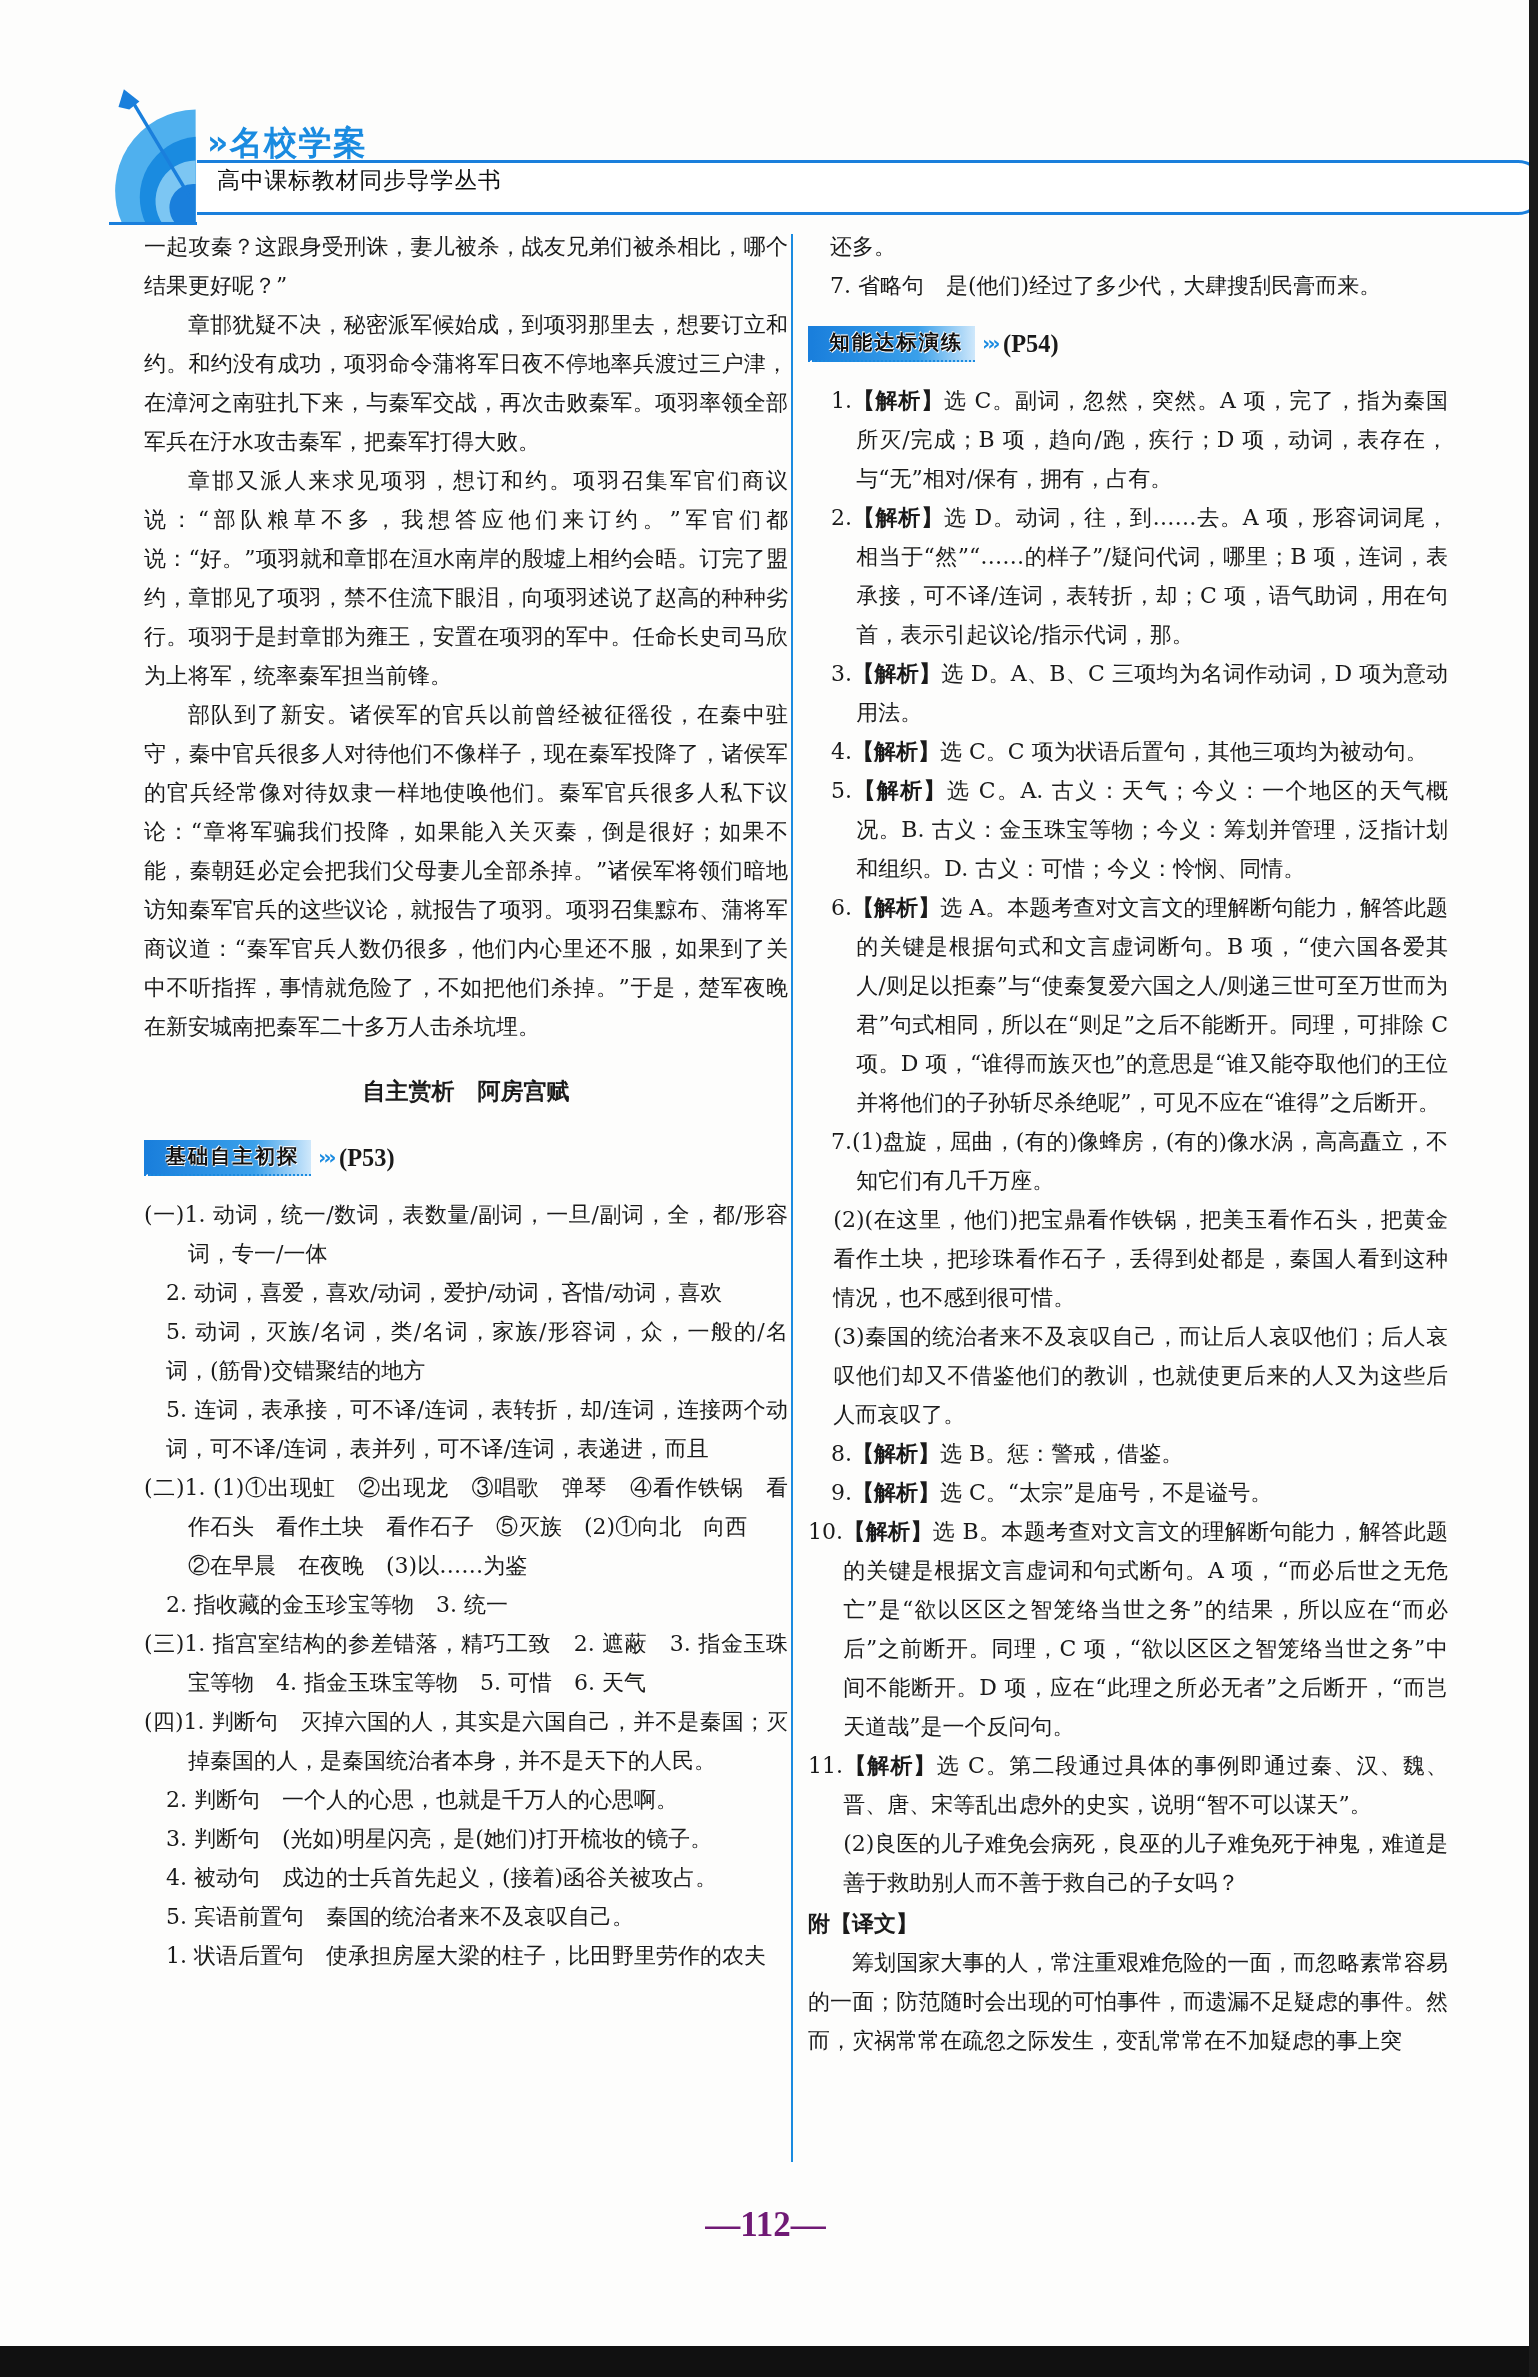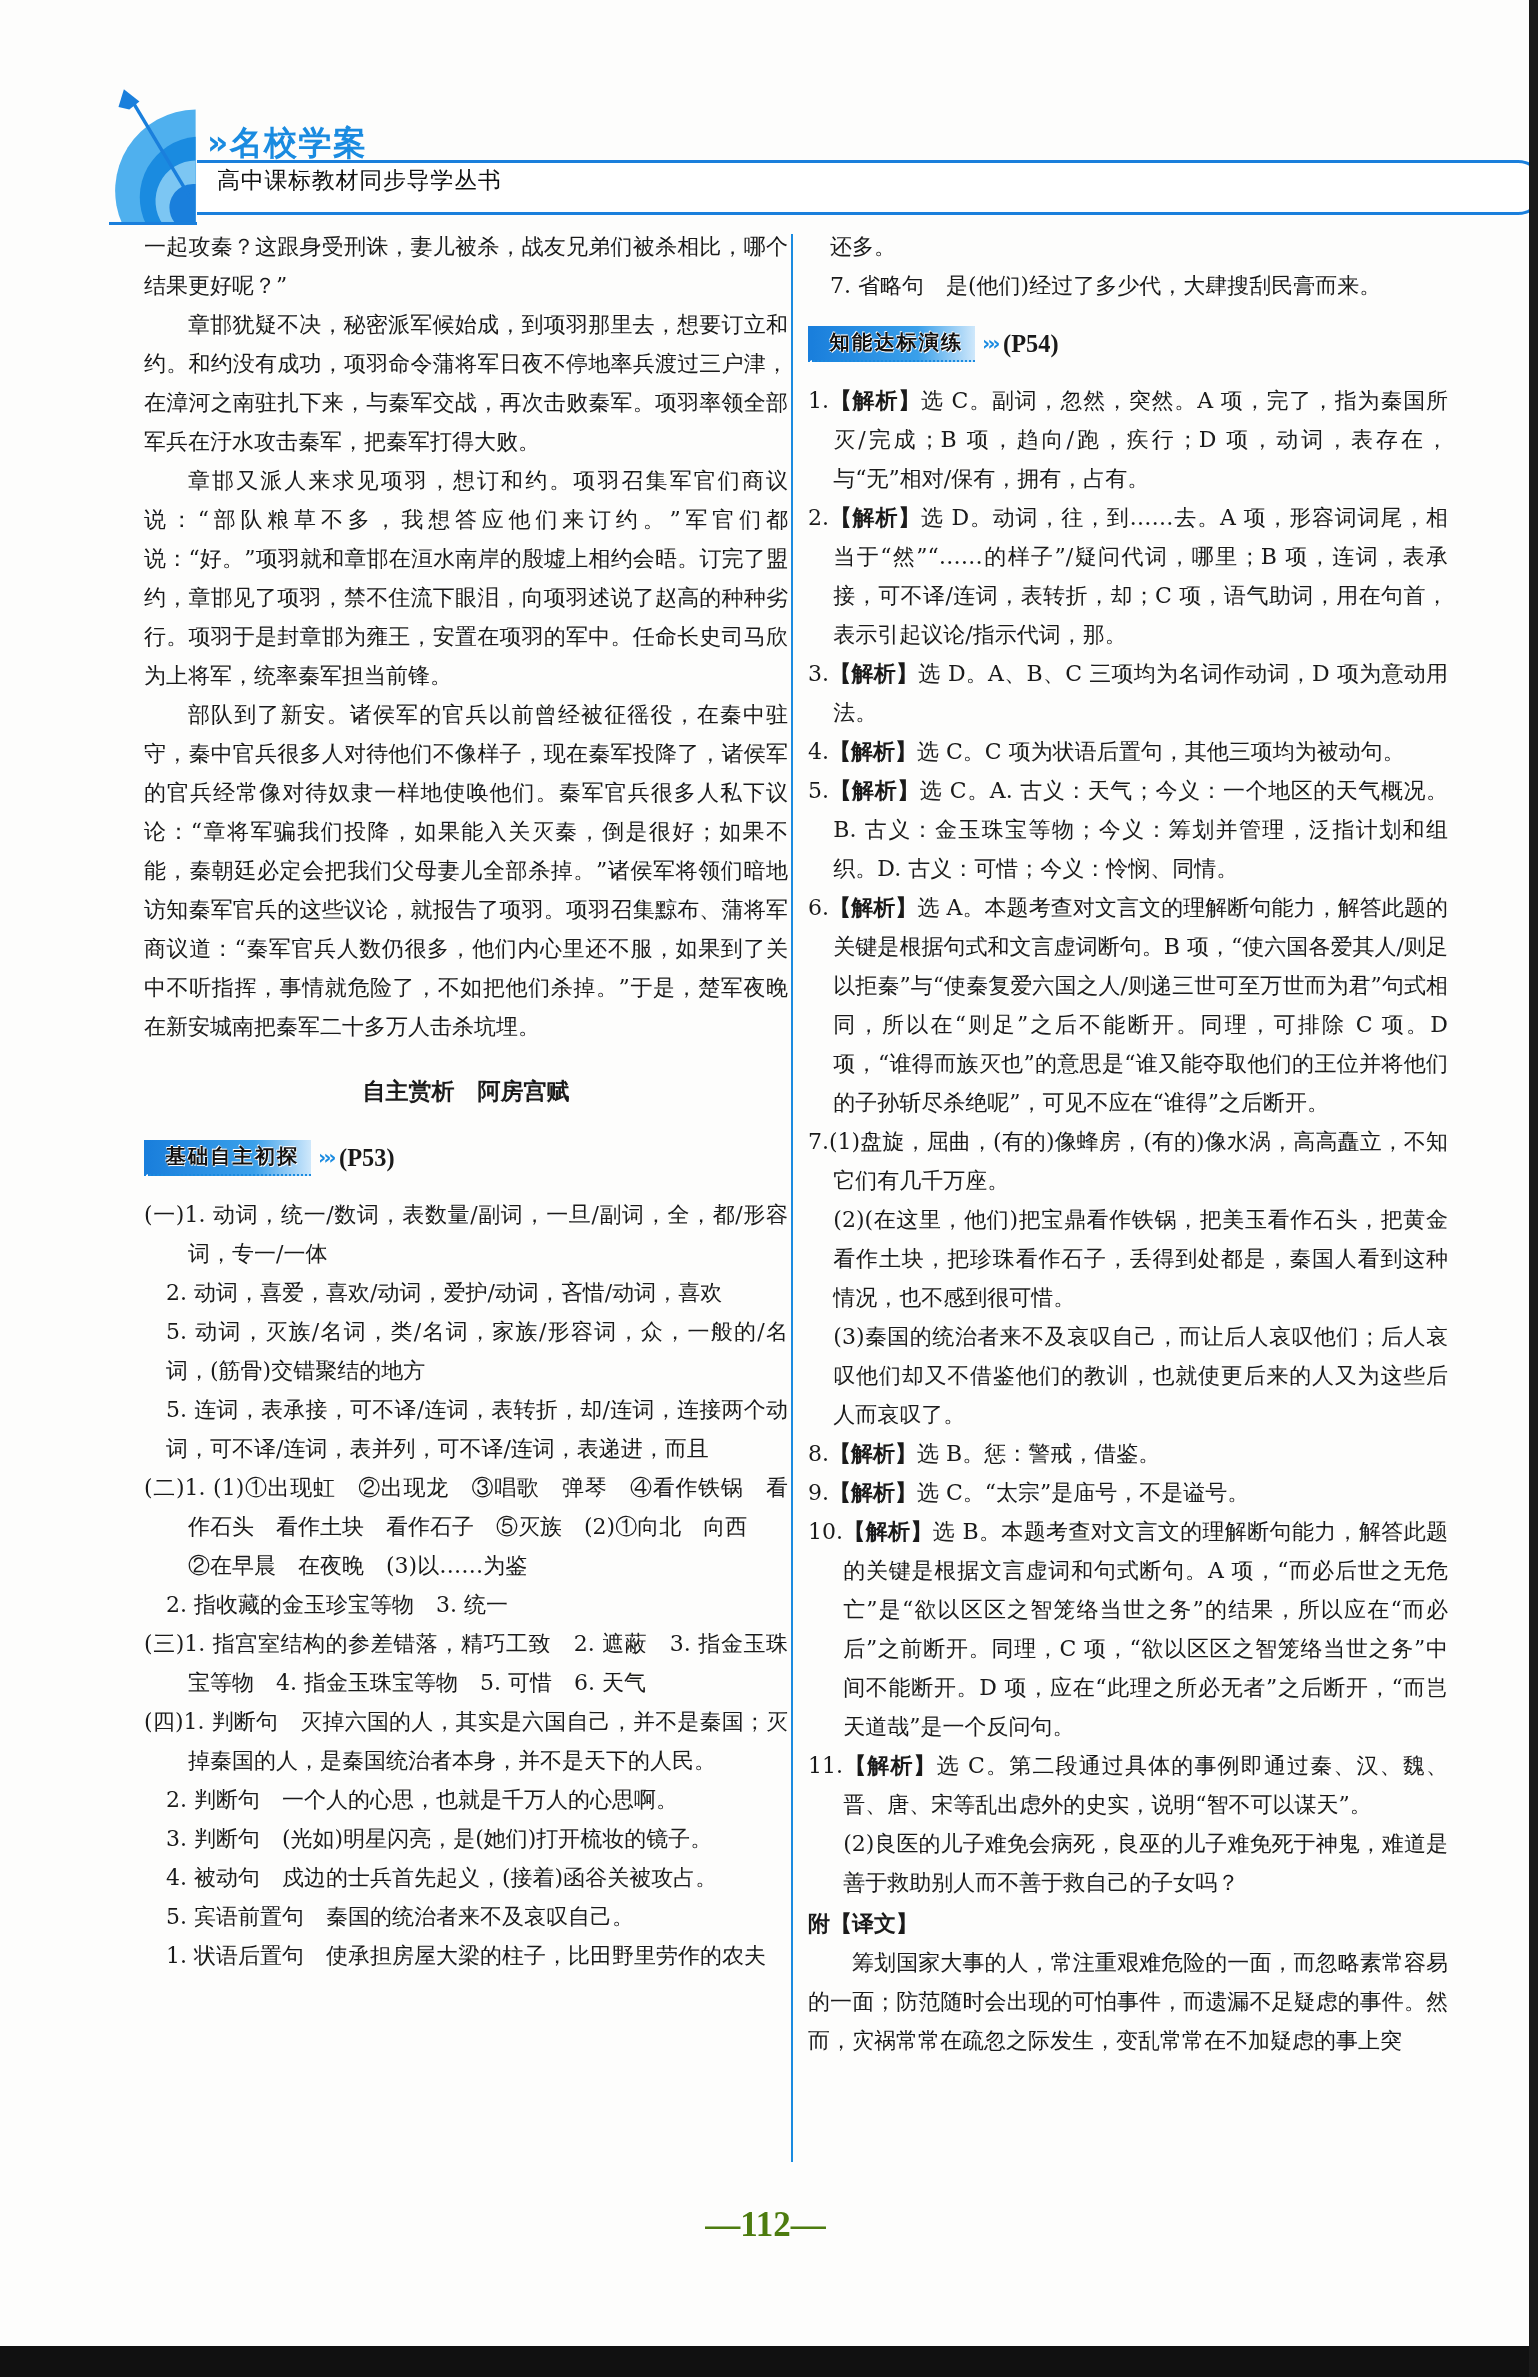--- a/index.html
+++ b/index.html
@@ -26,35 +26,35 @@
   .divider{position:absolute;left:791px;top:234px;width:2px;height:1928px;background:#1a8be0;}
 
   p{margin:0;}
   .indent{text-indent:2em;}
   .hang{padding-left:2em;text-indent:-2em;}
   .sub{padding-left:1em;}
   .sub2{padding-left:2em;}
   .ta{text-align:justify;}
   .center-title{text-align:center;font-family:"DejaVu Sans",sans-serif;font-weight:bold;font-size:23px;margin:26px 0 23px;}
   .jx{font-family:"DejaVu Sans",sans-serif;font-weight:bold;}
-  .num-item{padding-left:1.15em;text-indent:-1.15em;}
+  .num-item{padding-left:1.15em;text-indent:-1.15em;margin-left:23px;}
   .num-item2{padding-left:1.6em;text-indent:-1.6em;}
 
   .section-head{display:flex;align-items:center;height:47px;margin:15px 0 13.6px;}
   .badge{position:relative;height:34px;padding:0 12.2px 0 17.6px;display:flex;align-items:center;
          background:linear-gradient(90deg,#1a7fdc 0%,#3aa0ea 65%,#cfe8fb 100%);
          border-left:4.1px solid #1a7fdc;border-bottom:2px dotted #1a8be0;}
   .badge-label{font-family:"DejaVu Sans",sans-serif;font-weight:bold;font-size:20.3px;color:#111;
                letter-spacing:2px;text-shadow:0 0 1.4px #fff,0.7px 0.7px 0 #fff,-0.7px -0.7px 0 #fff;}
   .chev{color:#1a8be0;font-family:"DejaVu Sans",sans-serif;font-weight:bold;font-size:19px;margin:0 5.4px 0 6.8px;letter-spacing:-2.7px;}
   .pref{font-family:"Liberation Serif",serif;font-weight:bold;font-size:24.4px;}
   .fu{font-family:"DejaVu Sans",sans-serif;font-weight:bold;margin-top:2.7px;}
 
   .pagenum{position:absolute;left:0;width:1531px;top:2205px;text-align:center;
-           font-family:"Liberation Serif",serif;font-weight:bold;font-size:35px;color:#4d7c0f;}
+           font-family:"Liberation Serif",serif;font-weight:bold;font-size:35px;color:#701a75;}
 </style>
 </head>
 <body>
 
 <div class="page">
 
   <div class="header">
     <svg class="target" viewBox="0 0 130 200">
       <defs>
           <clipPath id="half">

